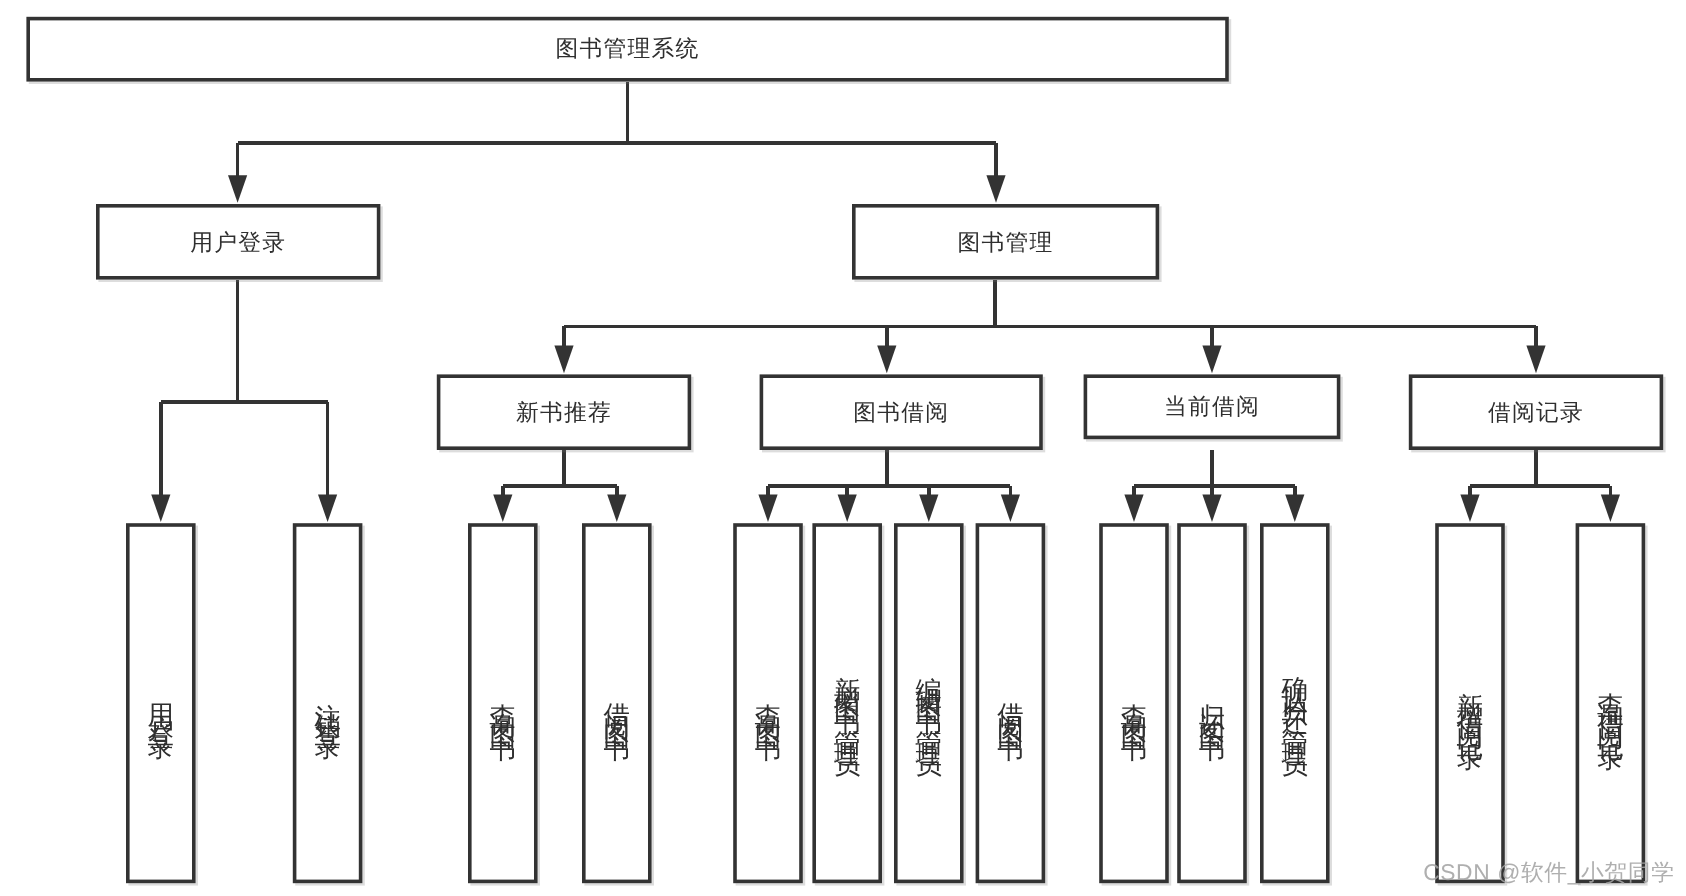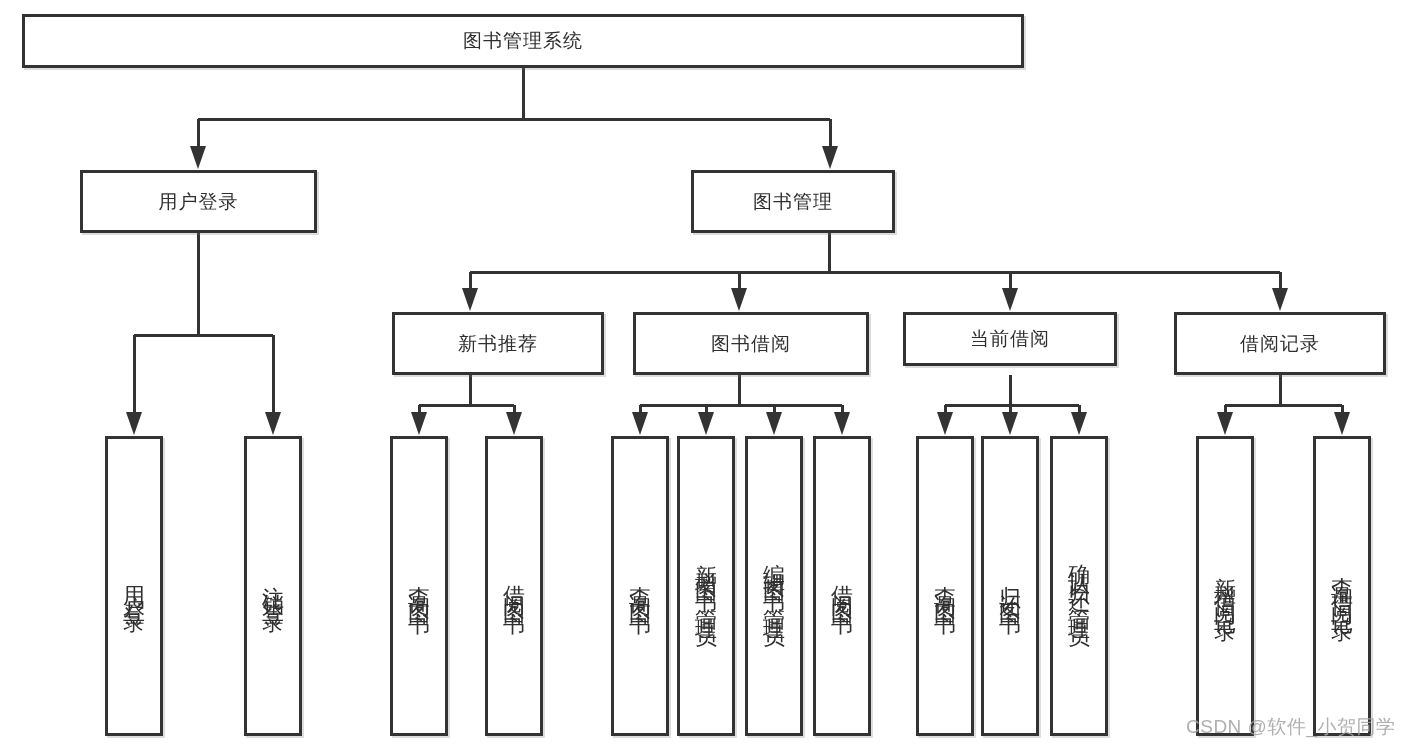--- a/index.html
+++ b/index.html
@@ -84,23 +84,23 @@
       <polygon points="1002,412 1018,412 1010,435"></polygon>
       <polygon points="1071,412 1087,412 1079,435"></polygon>
       <polygon points="1217,412 1233,412 1225,435"></polygon>
       <polygon points="1334,412 1350,412 1342,435"></polygon>
     </g>
   </svg>
 
   <div class="box hbox" style="left:22px;top:14px;width:1002px;height:54px;">图书管理系统</div>
 
   <div class="box hbox" style="left:80px;top:170px;width:237px;height:63px;">用户登录</div>
-  <div class="box hbox" style="left:691px;top:170px;width:204px;height:63px;">图书管理</div>
+  <div class="box hbox" style="left:710px;top:170px;width:256px;height:63px;">图书管理</div>
 
-  <div class="box hbox" style="left:364px;top:312px;width:212px;height:63px;margin-left:28px;">新书推荐</div>
+  <div class="box hbox" style="left:364px;top:312px;width:212px;height:63px;">新书推荐</div>
   <div class="box hbox" style="left:633px;top:312px;width:236px;height:63px;">图书借阅</div>
   <div class="box hbox" style="left:903px;top:312px;width:214px;height:54px;">当前借阅</div>
   <div class="box hbox" style="left:1174px;top:312px;width:212px;height:63px;">借阅记录</div>
 
   <div class="box vbox" style="left:105px;top:436px;width:58px;height:300px;">用户登录</div>
   <div class="box vbox" style="left:244px;top:436px;width:58px;height:300px;">注销登录</div>
 
   <div class="box vbox" style="left:390px;top:436px;width:58px;height:300px;">查询图书</div>
   <div class="box vbox" style="left:485px;top:436px;width:58px;height:300px;">借阅图书</div>
 

